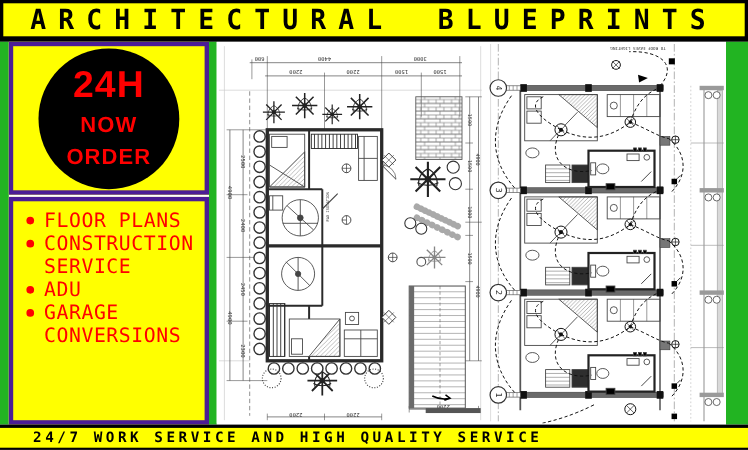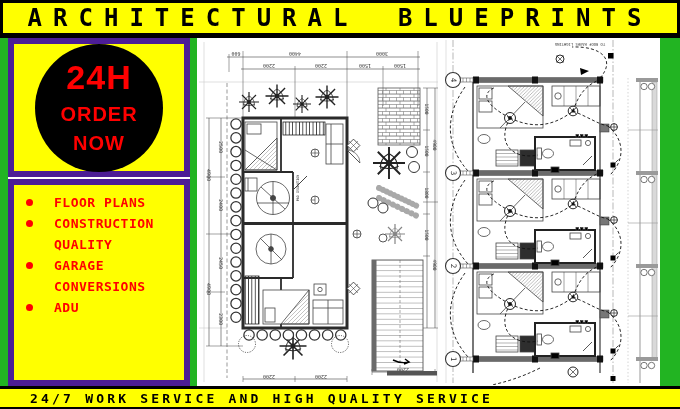--- a/index.html
+++ b/index.html
@@ -15,31 +15,31 @@
   .footer{position:absolute;left:0;top:386px;width:680px;height:23px;background:#000;}
   .footer-inner{position:absolute;left:0;top:3px;width:680px;height:18px;background:#FFFF00;
                 display:flex;align-items:center;padding-left:22px;}
   .footer-text{font-weight:bold;font-size:13px;letter-spacing:3.2px;color:#000;padding-left:8px;white-space:nowrap;}
   
   .green{position:absolute;top:38px;height:348px;background:#22B422;}
   .green.left{left:0;width:8px;}
   .green.mid{left:190px;width:7px;}
   .green.right{left:660px;width:20px;}
   
-  .panel{position:absolute;left:8px;width:182px;background:#FFFF00;border:6px solid #4c1d95;box-sizing:border-box;}
+  .panel{position:absolute;left:8px;width:182px;background:#FFFF00;border:4px solid #4c1d95;box-sizing:border-box;}
   .panel.badge{top:38px;height:139px;}
   .panel.list{top:179px;height:207px;}
   .badge-circle{position:absolute;left:50%;top:50%;transform:translate(-50%,-50%);
                 width:128px;height:128px;border-radius:50%;background:#000;
                 display:flex;flex-direction:column;align-items:center;
                 font-family:"Liberation Sans","DejaVu Sans",sans-serif;color:#FF0000;}
   .badge-hours{font-size:34px;font-weight:bold;margin-top:14px;letter-spacing:1px;}
   .badge-line{font-size:20px;font-weight:bold;margin-top:6px;letter-spacing:1px;}
   ul.services{list-style:none;margin:0;padding:7px 2px 0 12px;}
-  ul.services li{display:flex;gap:21px;color:#FF0000;font-weight:bold;font-size:13px;
+  ul.services li{display:flex;gap:9px;color:#FF0000;font-weight:normal;font-size:18px;
                  line-height:21px;letter-spacing:0.5px;}
   .dot{flex:0 0 7px;width:7px;height:7px;border-radius:50%;background:#FF0000;margin-top:7px;}
   
   .sheet{position:absolute;top:38px;background:#fff;}
   .sheet.floor{left:197px;width:243px;height:347px;}
   .sheet.elec{left:440px;width:220px;height:347px;}
   svg{display:block;}
   svg text{font-family:"DejaVu Sans Mono","Liberation Mono",monospace;fill:#333;}
 </style>
 </head>
@@ -53,42 +53,42 @@
     </div>
   </header>
 
   <div class="green left"></div>
   <div class="green mid"></div>
   <div class="green right"></div>
 
   <aside class="panel badge">
     <div class="badge-circle">
       <div class="badge-hours">24H</div>
+      <div class="badge-line">NOW</div>
       <div class="badge-line">ORDER</div>
-      <div class="badge-line">NOW</div>
     </div>
   </aside>
 
   <aside class="panel list">
     <ul class="services">
       <li>
           <span class="dot"></span>
           <span>FLOOR PLANS</span>
         </li>
       <li>
           <span class="dot"></span>
-          <span>CONSTRUCTION QUALITY</span>
+          <span>CONSTRUCTION SERVICE</span>
+        </li>
+      <li>
+          <span class="dot"></span>
+          <span>ADU</span>
         </li>
       <li>
           <span class="dot"></span>
           <span>GARAGE CONVERSIONS</span>
-        </li>
-      <li>
-          <span class="dot"></span>
-          <span>ADU</span>
         </li>
     </ul>
   </aside>
 
   <div class="sheet floor">
   <svg width="243" height="347" viewBox="0 0 243 347">
     <defs>
       <pattern id="brick" width="14" height="7" patternUnits="userSpaceOnUse">
         <path d="M0 0.3H14 M0 3.5H14 M0 6.8H14 M7 0V3.5 M3.5 3.5V7 M10.5 3.5V7" stroke="#777" stroke-width="0.6" fill="none"></path>
       </pattern>

